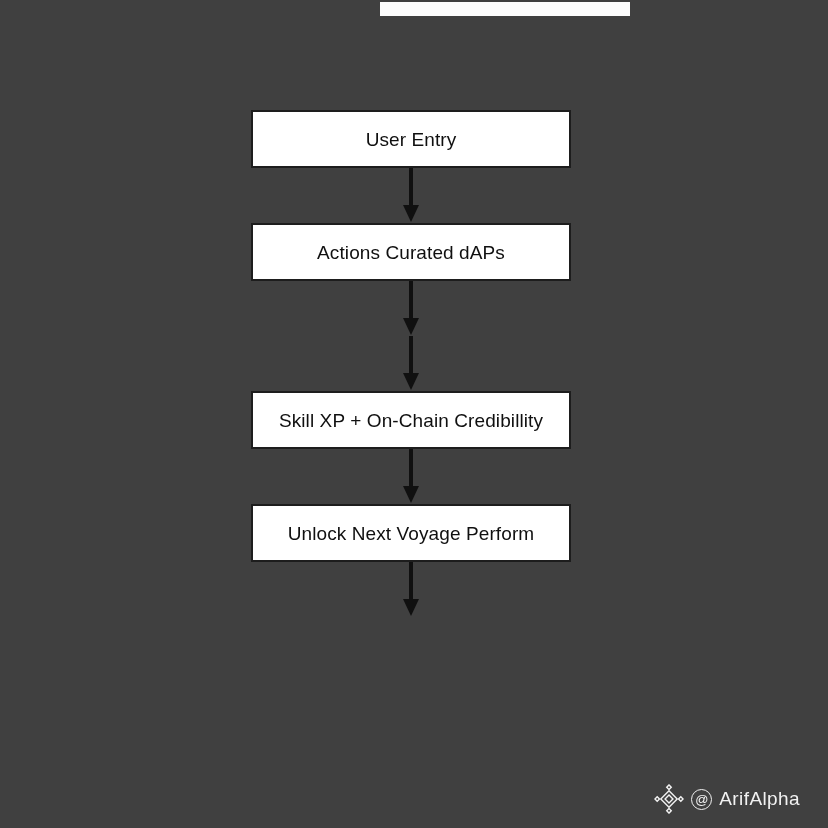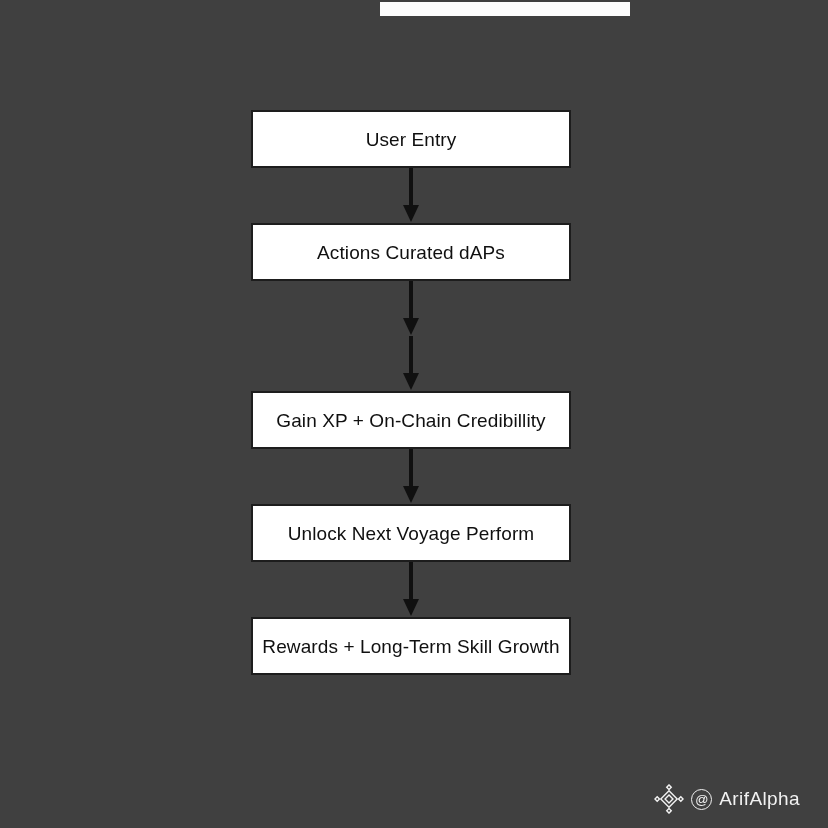--- a/index.html
+++ b/index.html
@@ -150,40 +150,37 @@
       <div class="head"></div>
     </div>
 
 
     <div class="connector">
       <div class="stem"></div>
       <div class="head"></div>
     </div>
 
     <div class="node">
-      <span class="node-label">Gain XP + On-Chain Credibillity</span>
+      <span class="node-label">Skill XP + On-Chain Credibillity</span>
     </div>
 
     <div class="connector">
       <div class="stem"></div>
       <div class="head"></div>
     </div>
 
     <div class="node">
       <span class="node-label">Unlock Next Voyage Perform</span>
     </div>
 
     <div class="connector">
       <div class="stem"></div>
       <div class="head"></div>
     </div>
 
-    <div class="node">
-      <span class="node-label">Rewards + Long-Term Skill Growth</span>
-    </div>
 
   </div>
 
   <div class="watermark">
     <span>
       <svg width="30" height="30" viewBox="0 0 30 30" aria-hidden="true">
         <g fill="none" stroke="#f2f2f2" stroke-width="1.4">
           <rect x="9.2" y="9.2" width="11.6" height="11.6" transform="rotate(45 15 15)"></rect>
           <rect x="12.2" y="12.2" width="5.6" height="5.6" transform="rotate(45 15 15)"></rect>
           <rect x="1.6" y="13.4" width="3.2" height="3.2" transform="rotate(45 3.2 15)"></rect>

